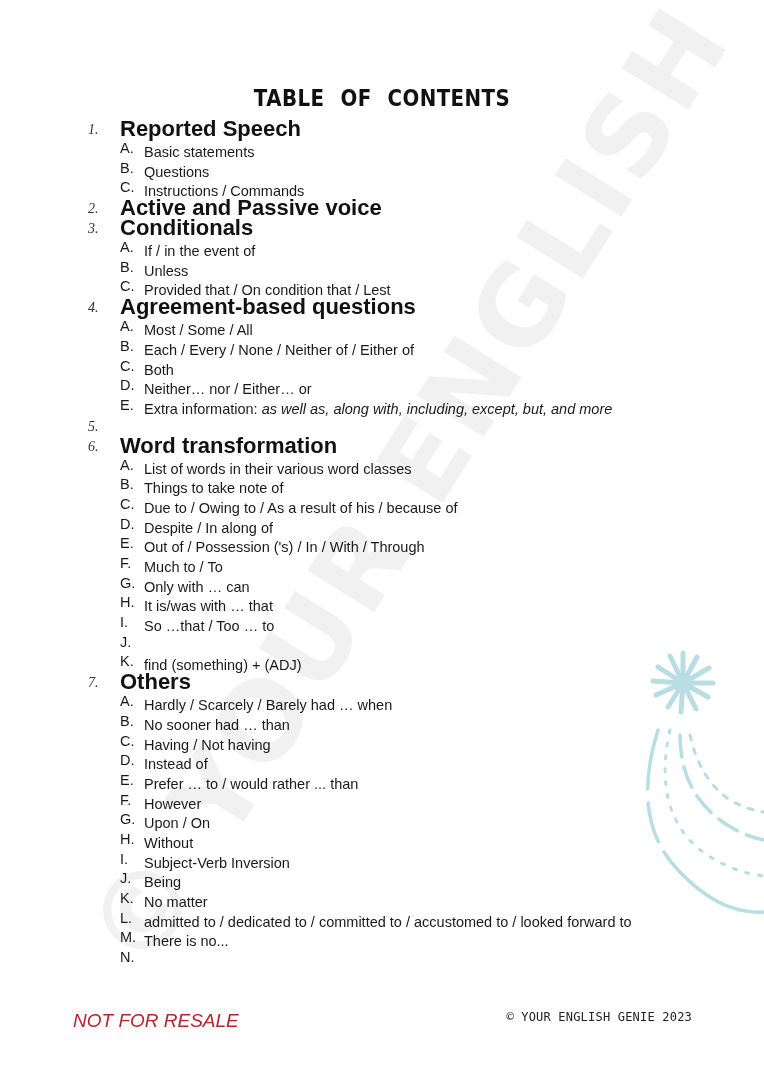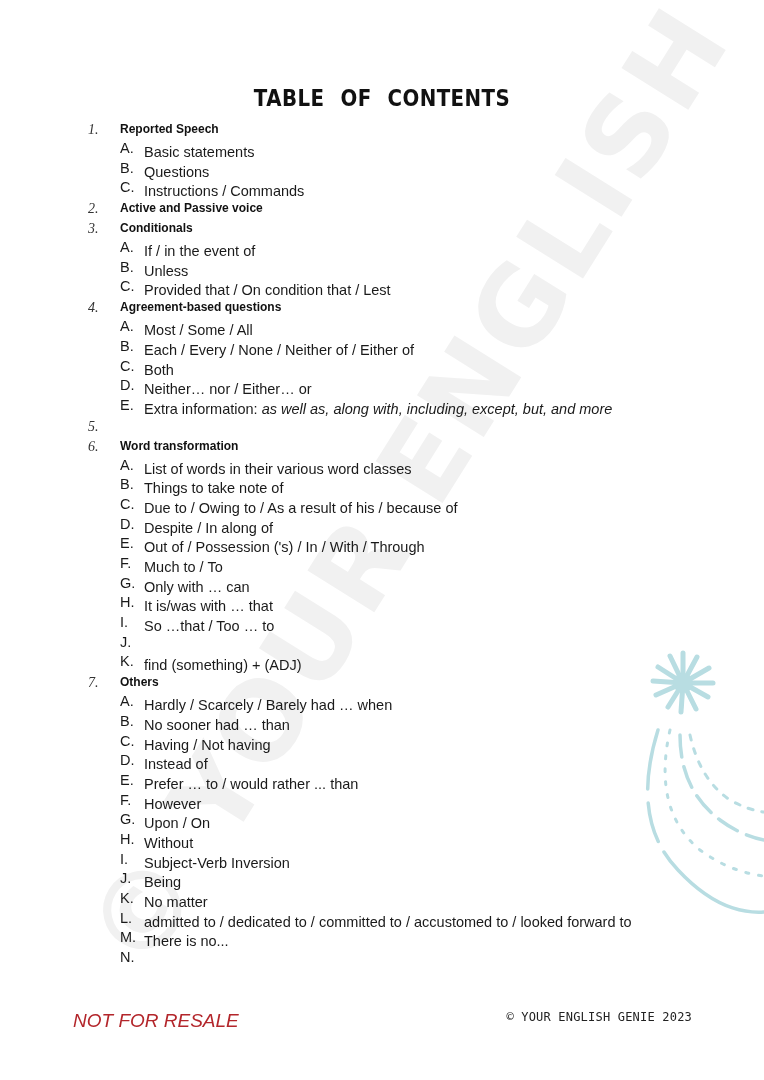--- a/index.html
+++ b/index.html
@@ -78,21 +78,21 @@
       font-family: "Liberation Serif", serif;
       font-style: italic;
       font-size: 14px;
       color: #333;
     }
     .sec-title {
       position: absolute;
       left: 120px;
       top: 0;
       font-weight: bold;
-      font-size: 12px;
+      font-size: 22px;
       color: #111;
       white-space: nowrap;
     }
     .sub {
       position: relative;
       height: 19.7px;
       line-height: 19.7px;
       font-size: 14.5px;
       color: #1a1a1a;
       white-space: nowrap;

